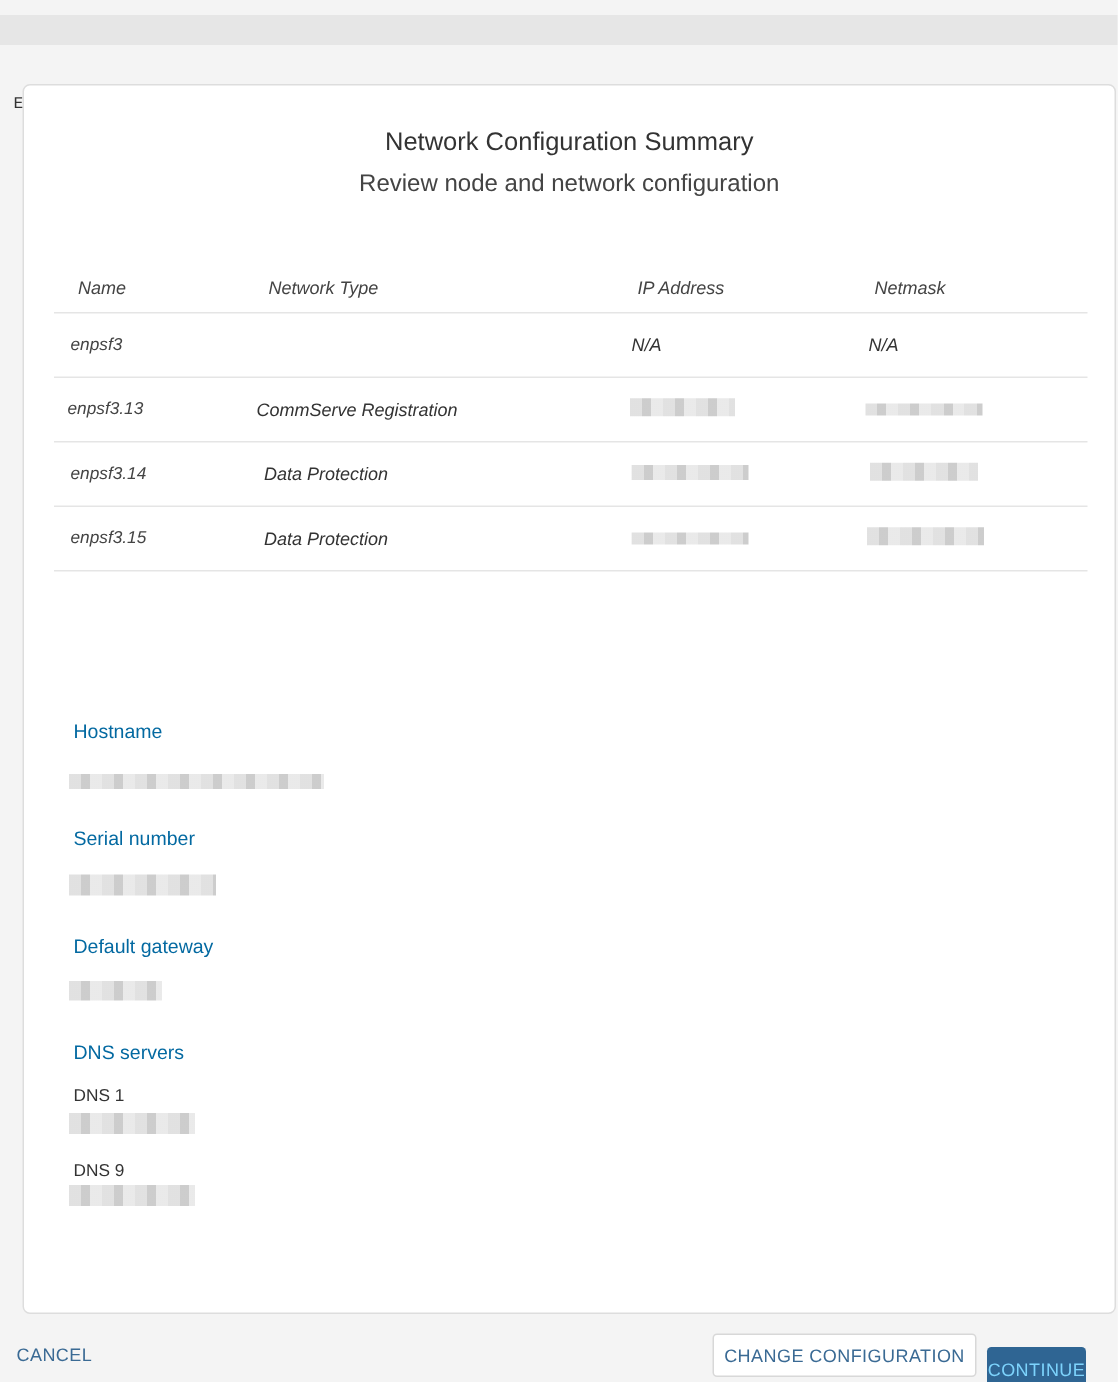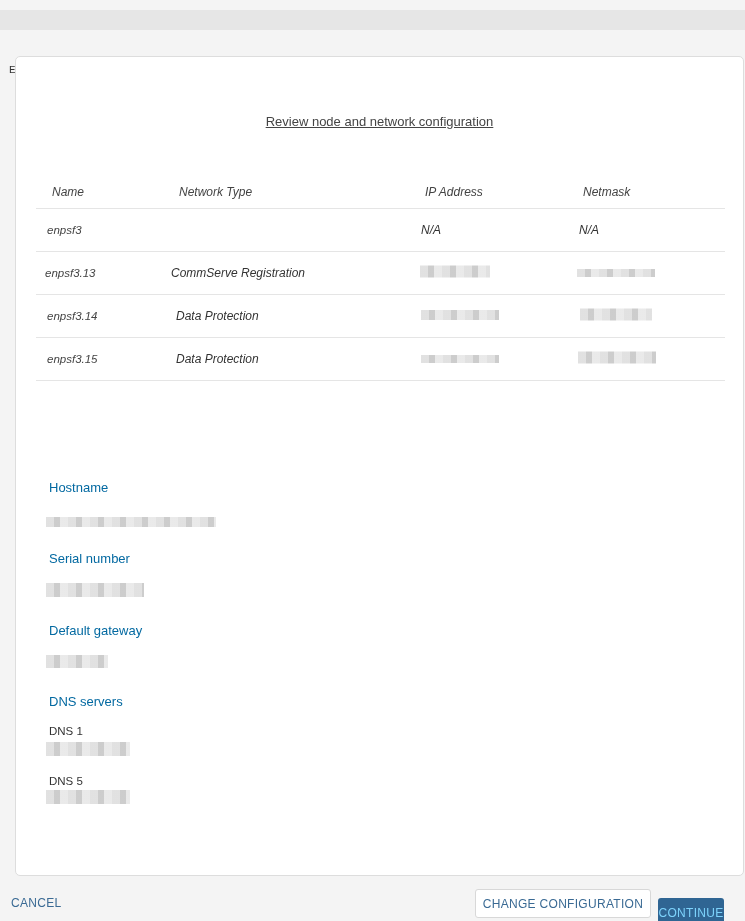--- a/index.html
+++ b/index.html
@@ -22,21 +22,21 @@
     .dialog {
       position: absolute; left: 15px; top: 56px; width: 729px; height: 820px;
       background: #fff; border: 1px solid #ddd; border-radius: 5px;
     }
     .title {
       position: absolute; left: 0; width: 100%; top: 28px;
       text-align: center; font-size: 17px; color: #333;
     }
     .subtitle {
       position: absolute; left: 0; width: 100%; top: 57px;
-      text-align: center; font-size: 13px; color: #444; text-decoration: underline;
+      text-align: center; font-size: 16px; color: #444;
     }
     .table { position: absolute; left: 20px; top: 108px; width: 689px; }
     .thead, .trow { position: relative; height: 43px; border-bottom: 1px solid #e5e5e5; }
     .thead { height: 44px; }
     .cell { position: absolute; font-size: 12px; color: #333; top: 50%; transform: translateY(-50%); font-style: italic; }
     .thead .cell { font-size: 12px; color: #444; top: 20px; transform: none; }
     .c0 { left: 16px; } .c1 { left: 143px; } .c2 { left: 389px; } .c3 { left: 547px; }
     .trow .c0 { left: 11px; font-size: 11.5px; color: #444; }
     .blur {
       display: inline-block; height: 12px; width: 72px;
@@ -63,20 +63,21 @@
       display: flex; align-items: center; justify-content: center; cursor: pointer;
     }
   </style>
 </head>
 <body>
 
 <div class="topbar"></div>
 <div class="exit-btn">Exit</div>
 
 <div class="dialog">
+  <div class="title">Network Configuration Summary</div>
   <div class="subtitle">Review node and network configuration</div>
 
   <div class="table">
     <div class="thead">
       <span class="cell c0">Name</span>
       <span class="cell c1">Network Type</span>
       <span class="cell c2">IP Address</span>
       <span class="cell c3">Netmask</span>
     </div>
 
@@ -111,19 +112,19 @@
 
   <div class="sec-label" style="top:494px">Serial number</div>
   <div class="sec-value" style="top:526px"><span class="blur" style="width:98px;height:14px"></span></div>
 
   <div class="sec-label" style="top:566px">Default gateway</div>
   <div class="sec-value" style="top:597px"><span class="blur" style="width:62px;height:13px"></span></div>
 
   <div class="sec-label" style="top:637px">DNS servers</div>
   <div class="dns-label" style="top:668px">DNS 1</div>
   <div class="sec-value" style="top:685px"><span class="blur" style="width:84px;height:14px"></span></div>
-  <div class="dns-label" style="top:718px">DNS 5</div>
+  <div class="dns-label" style="top:718px">DNS 9</div>
   <div class="sec-value" style="top:733px"><span class="blur" style="width:84px;height:14px"></span></div>
 </div>
 
 <div class="footer-cancel">CANCEL</div>
 <div class="btn-change">CHANGE CONFIGURATION</div>
 <div class="btn-continue">CONTINUE</div>
 
 </body></html>

